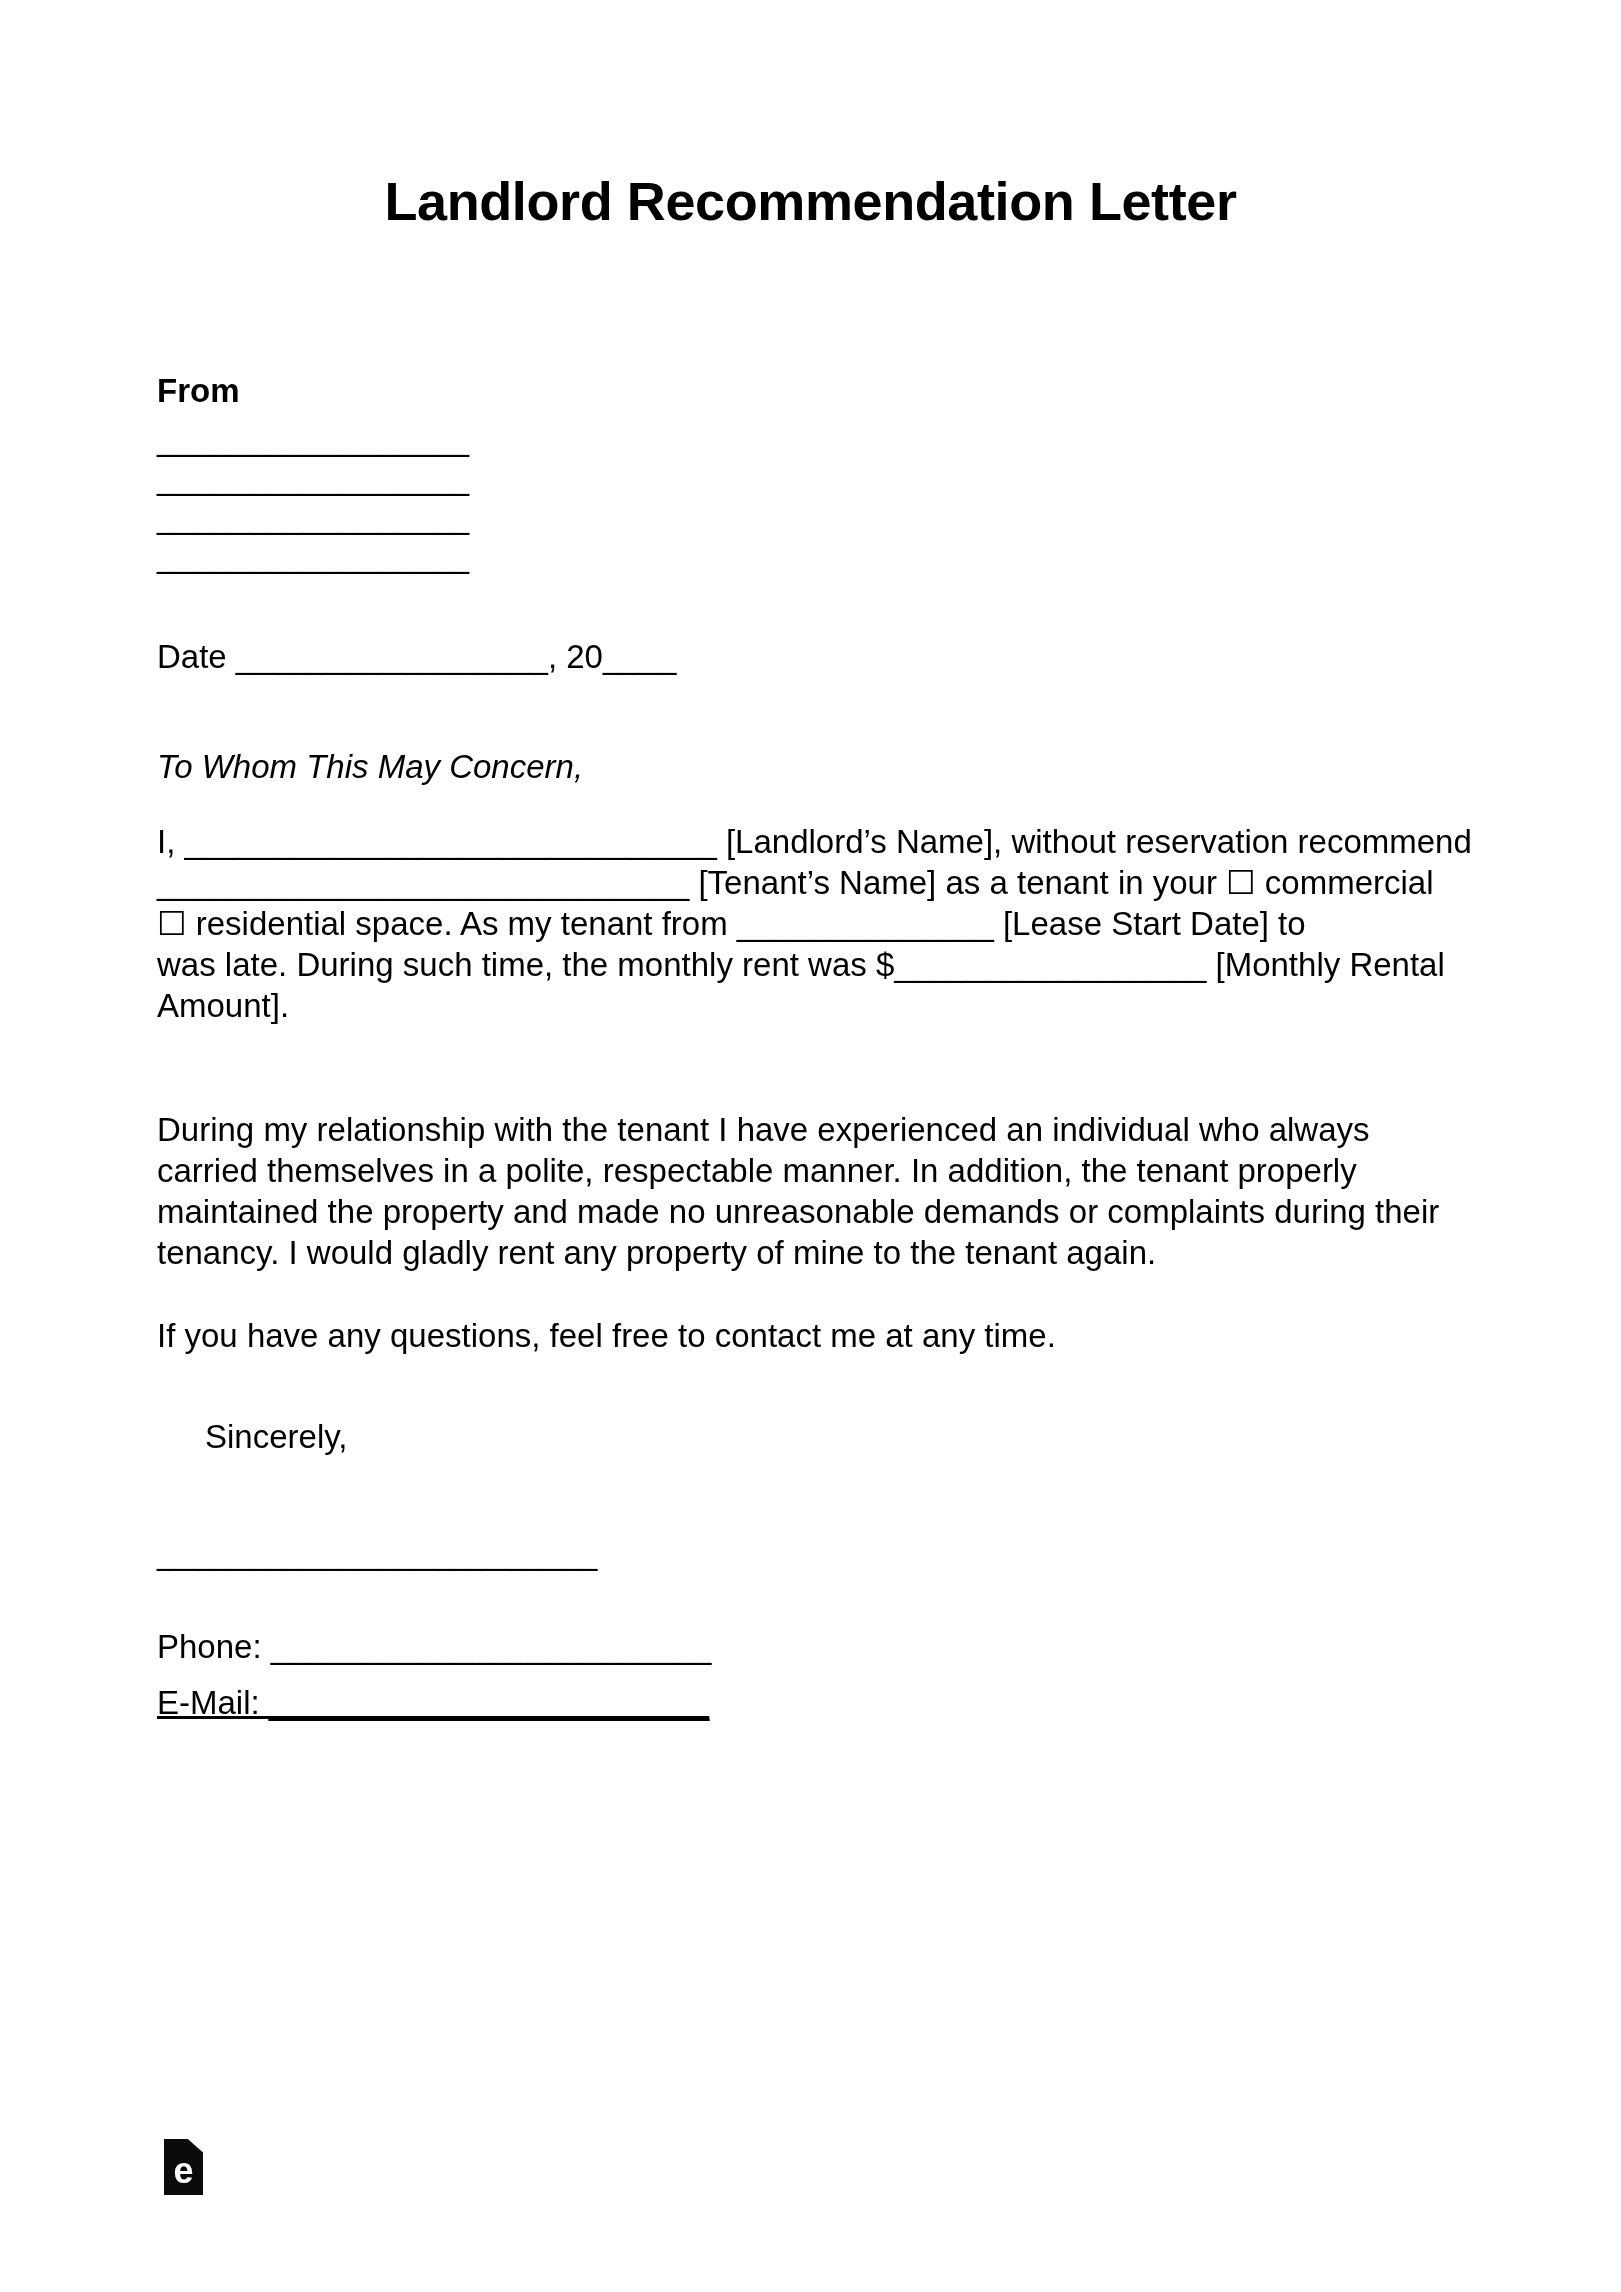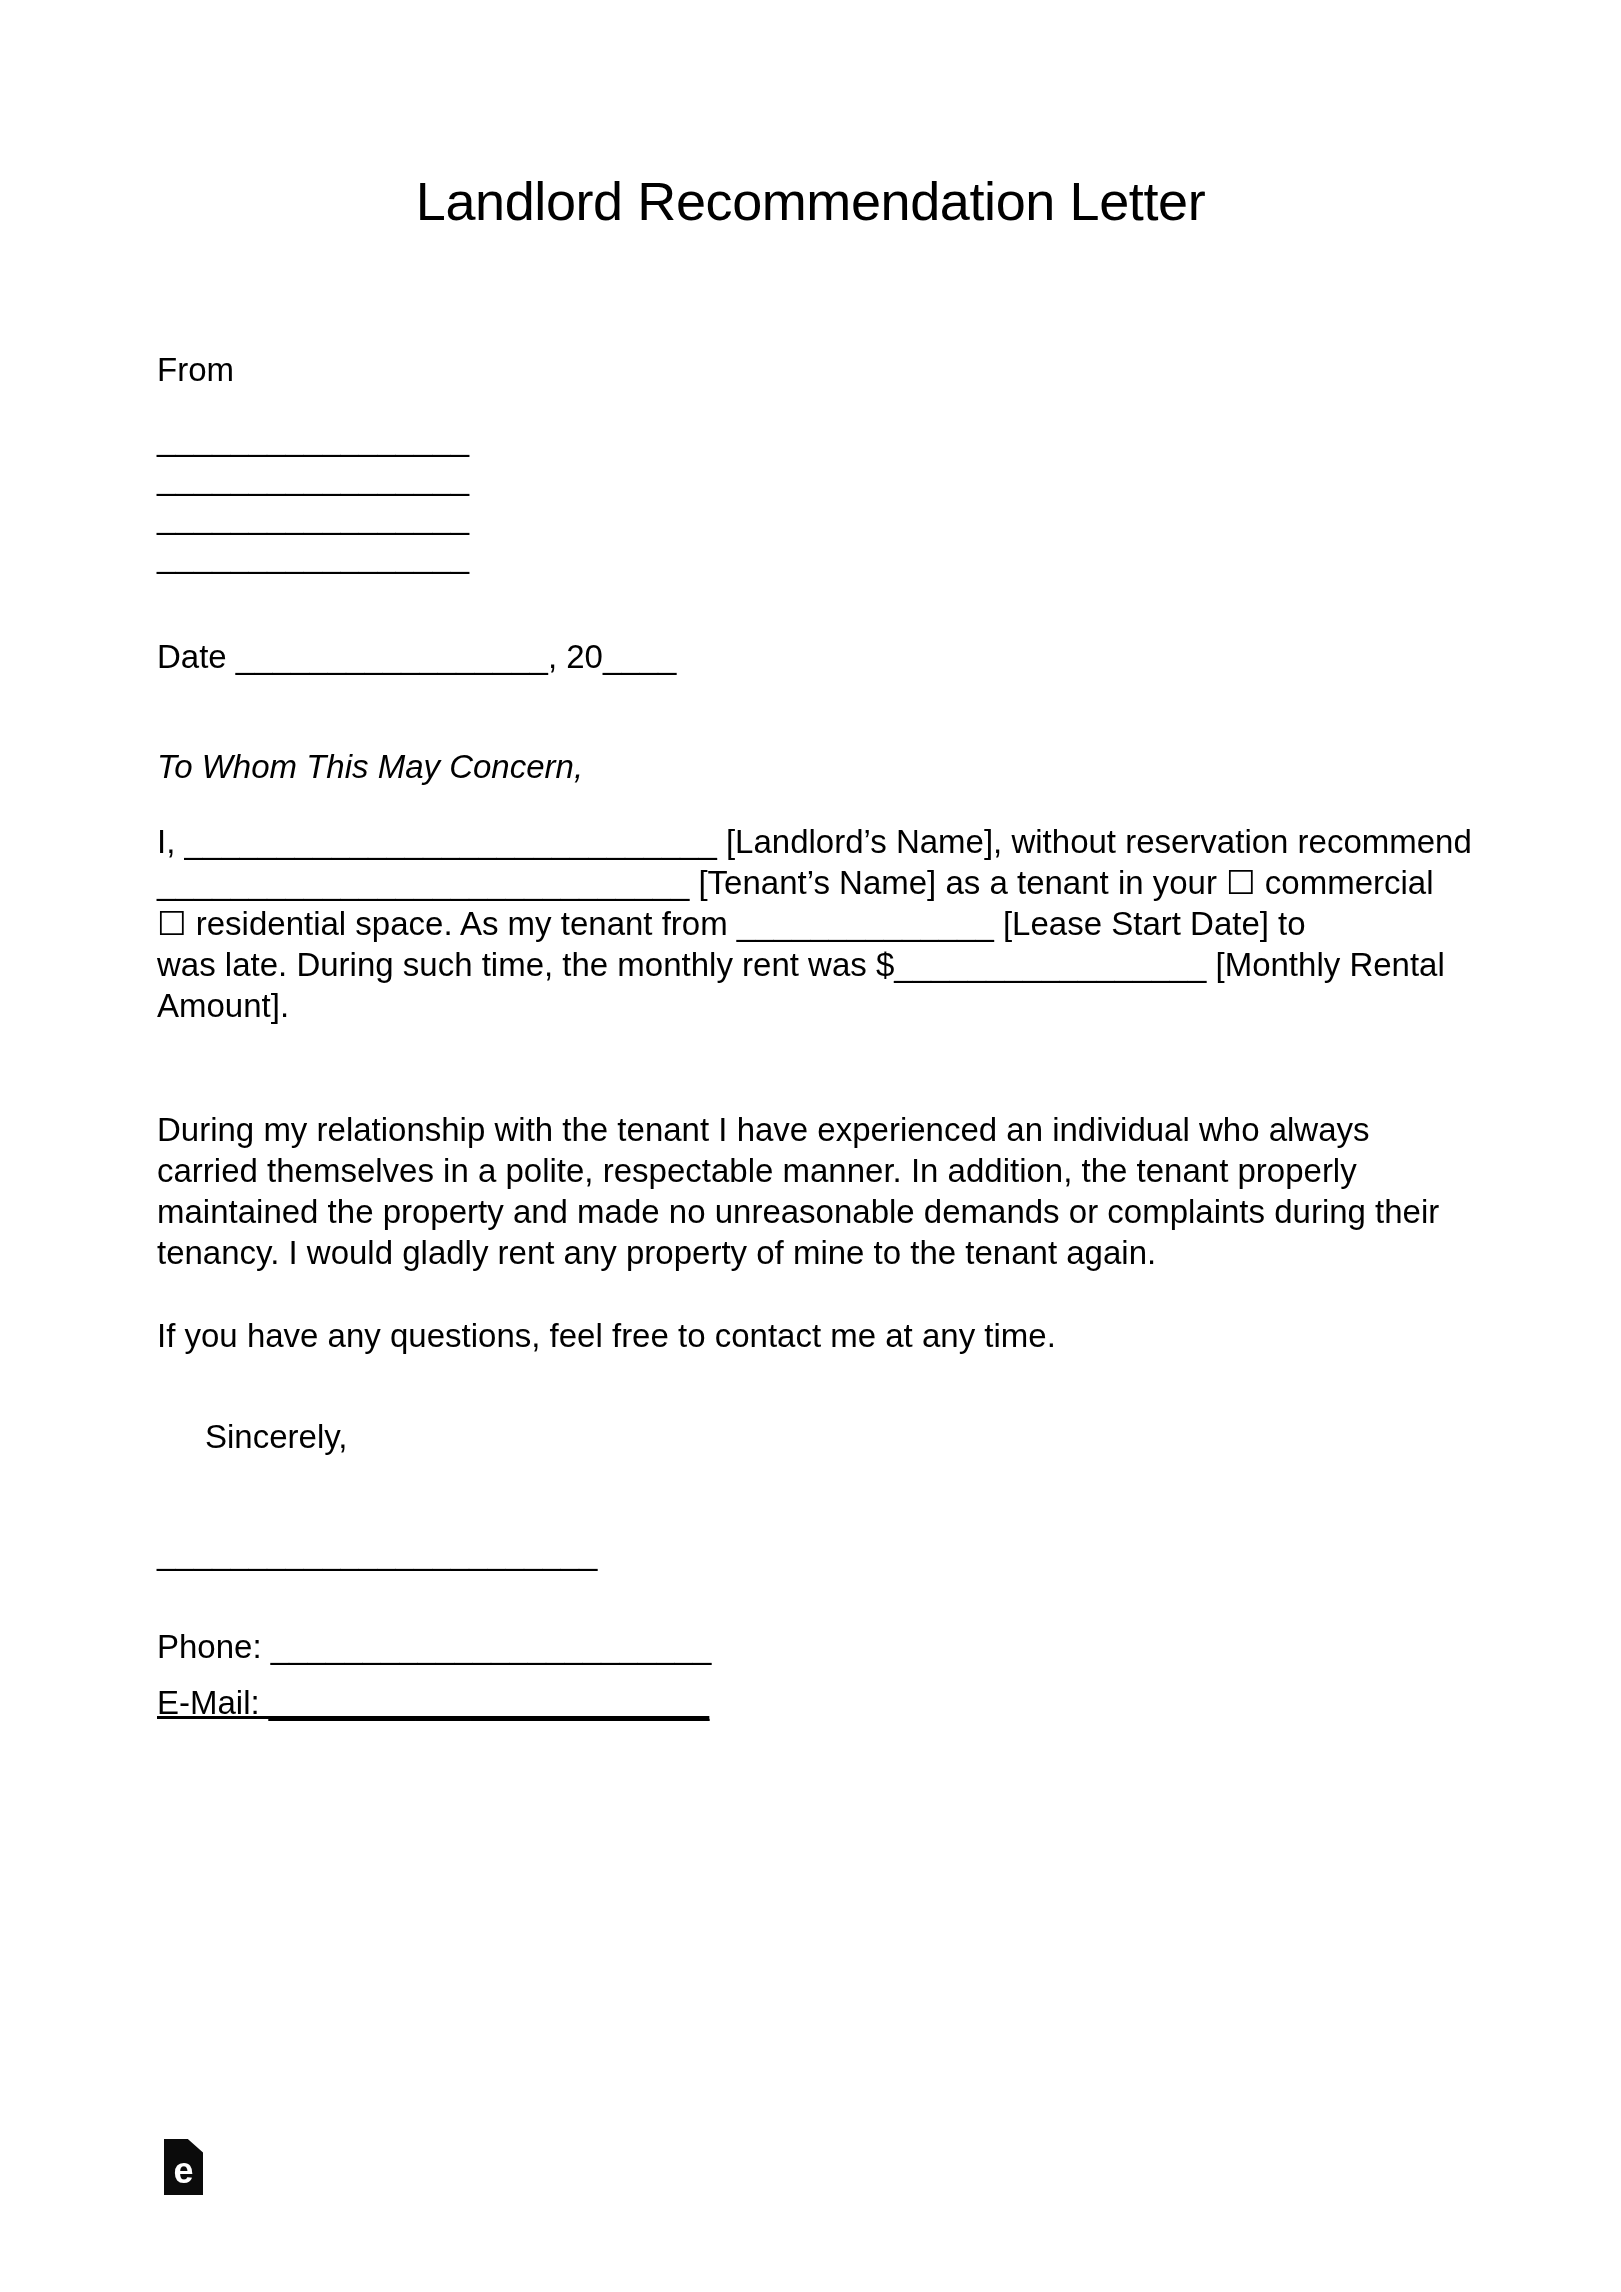--- a/index.html
+++ b/index.html
@@ -21,25 +21,25 @@
     position: absolute;
     left: 157px;
     width: 1343px;
   }
   .doc-title {
     left: 0;
     width: 1621px;
     top: 170px;
     text-align: center;
     font-size: 54px;
-    font-weight: 400;
+    font-weight: 700;
     letter-spacing: -0.4px;
     line-height: 63px;
   }
-  .from-label   { top: 349px;  line-height: 41px; }
+  .from-label   { top: 370px;  line-height: 41px; font-weight: bold; }
   .from-lines   { top: 419px;  line-height: 39px; }
   .date-line    { top: 636px;  line-height: 41px; }
   .salutation   { top: 746px;  line-height: 41px; font-style: italic; }
   .paragraph-1  { top: 821px;  line-height: 41px; }
   .paragraph-2  { top: 1109px; line-height: 41px; }
   .contact-note { top: 1315px; line-height: 41px; }
   .valediction  { top: 1416px; line-height: 41px; margin-left: 48px; }
   .sig-line     { top: 1532px; line-height: 41px; }
   .phone-line   { top: 1626px; line-height: 41px; }
   .email-line   { top: 1682px; line-height: 41px; text-decoration: underline; }

